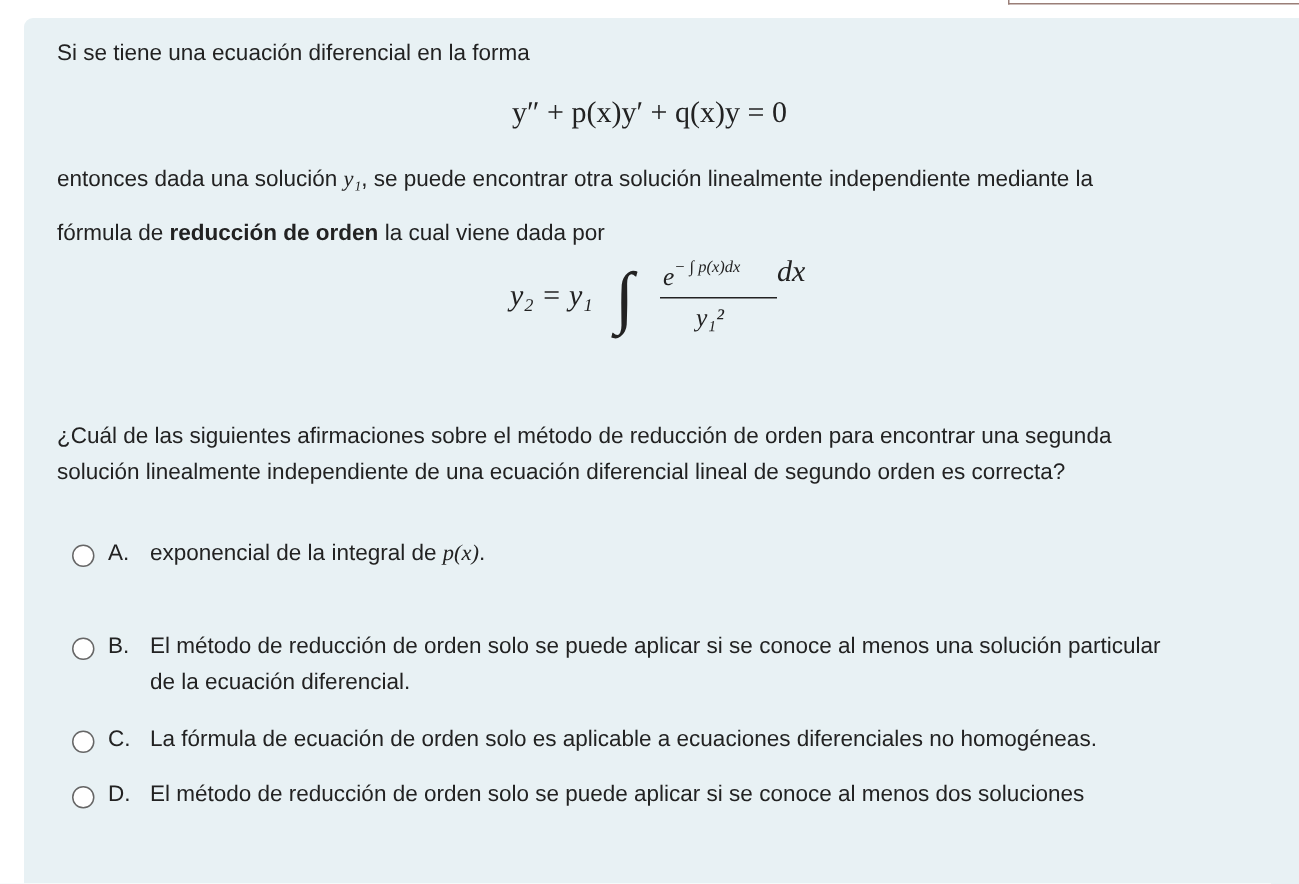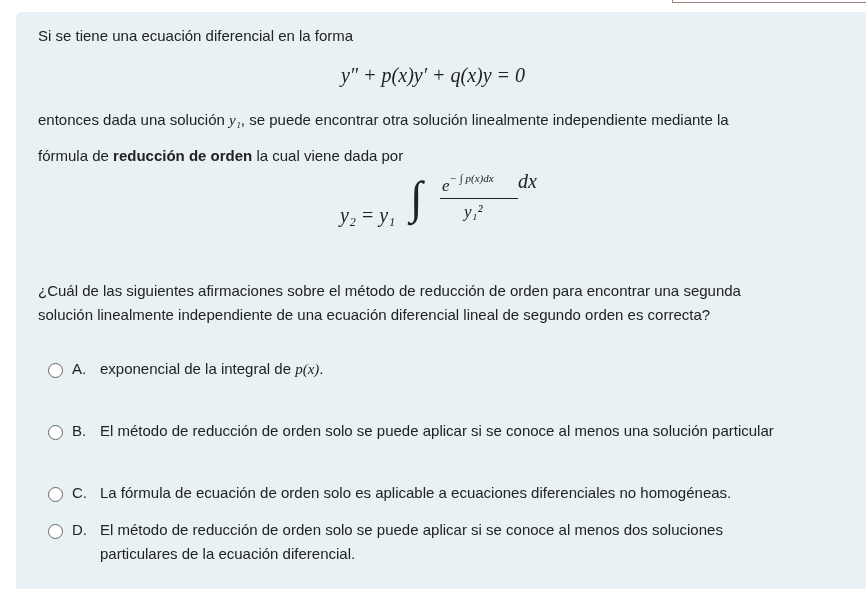--- a/index.html
+++ b/index.html
@@ -1,23 +1,23 @@
 <!DOCTYPE html>
 <html><head>
 <meta charset="utf-8">
 <style>
   html,body{margin:0;padding:0;background:#ffffff;}
   body{width:866px;height:589px;position:relative;overflow:hidden;font-family:"Liberation Sans",sans-serif;color:#222;}
   .top-box{position:absolute;left:672px;top:-6px;width:200px;height:8px;border:1px solid #9a7f78;border-top:none;background:#fff;}
   .panel{position:absolute;left:16px;top:12px;width:860px;height:577px;background:#e8f1f4;border-radius:6px 0 0 0;}
   .txt{position:absolute;left:38px;font-size:15px;line-height:24px;color:#222;text-align:right;}
   .math{font-family:"Liberation Serif",serif;font-style:italic;}
-  .eq1{position:absolute;left:0;width:866px;top:64px;text-align:center;font-size:20px;font-family:"Liberation Serif",serif;font-style:italic;color:#222;}
+  .eq1{position:absolute;left:0;width:866px;top:64px;text-align:center;font-size:20px;font-family:"Liberation Serif",serif;color:#222;}
   .eq2{position:absolute;left:340px;top:168px;height:64px;font-family:"Liberation Serif",serif;font-style:italic;color:#222;}
-  .eq2 .lhs{position:absolute;left:0;top:36px;font-size:20px;white-space:nowrap;}
+  .eq2 .lhs{position:absolute;left:0;top:18px;font-size:20px;white-space:nowrap;}
   .eq2 .int{position:absolute;left:70px;top:0px;font-size:46px;font-style:normal;line-height:60px;}
   .eq2 .num{position:absolute;left:102px;top:4px;font-size:17px;white-space:nowrap;}
   .eq2 .num sup{font-size:11px;vertical-align:9px;}
   .eq2 .bar{position:absolute;left:100px;top:30px;width:78px;height:1px;background:#222;}
   .eq2 .den{position:absolute;left:124px;top:34px;font-size:17px;white-space:nowrap;}
   .eq2 .dx{position:absolute;left:178px;top:2px;font-size:20px;}
   .option{position:absolute;left:48px;width:800px;font-size:15px;line-height:24px;}
   .radio{position:absolute;left:0;top:6px;width:13px;height:13px;border:1px solid #666;border-radius:50%;background:#fff;}
   .letter{position:absolute;left:24px;top:0;}
   .opt-text{position:absolute;left:52px;top:0;width:760px;}
@@ -59,31 +59,31 @@
   <div class="opt-text">
     <div><span>exponencial de la integral de </span><span class="math">p(x)</span><span>.</span></div>
   </div>
 </div>
 
 <div class="option" style="top:419px;height:48px;">
   <span class="radio"></span>
   <span class="letter">B.</span>
   <div class="opt-text">
     <div>El método de reducción de orden solo se puede aplicar si se conoce al menos una solución particular</div>
+    <div>de la ecuación diferencial.</div>
   </div>
 </div>
 
 <div class="option" style="top:481px;height:24px;">
   <span class="radio"></span>
   <span class="letter">C.</span>
   <div class="opt-text">
     <div>La fórmula de ecuación de orden solo es aplicable a ecuaciones diferenciales no homogéneas.</div>
   </div>
 </div>
 
 <div class="option" style="top:518px;height:48px;">
   <span class="radio"></span>
   <span class="letter">D.</span>
   <div class="opt-text">
     <div>El método de reducción de orden solo se puede aplicar si se conoce al menos dos soluciones</div>
-    <div>particulares de la ecuación diferencial.</div>
   </div>
 </div>
 
 </body></html>

